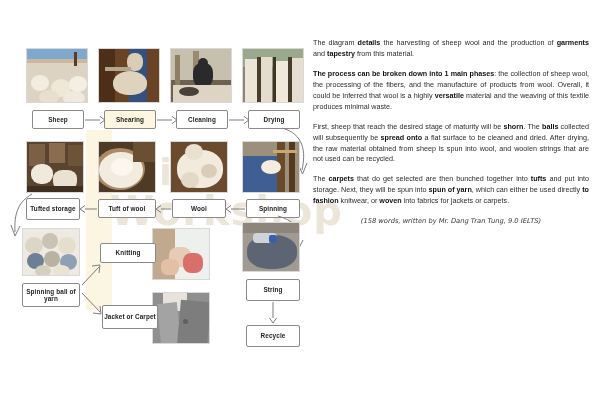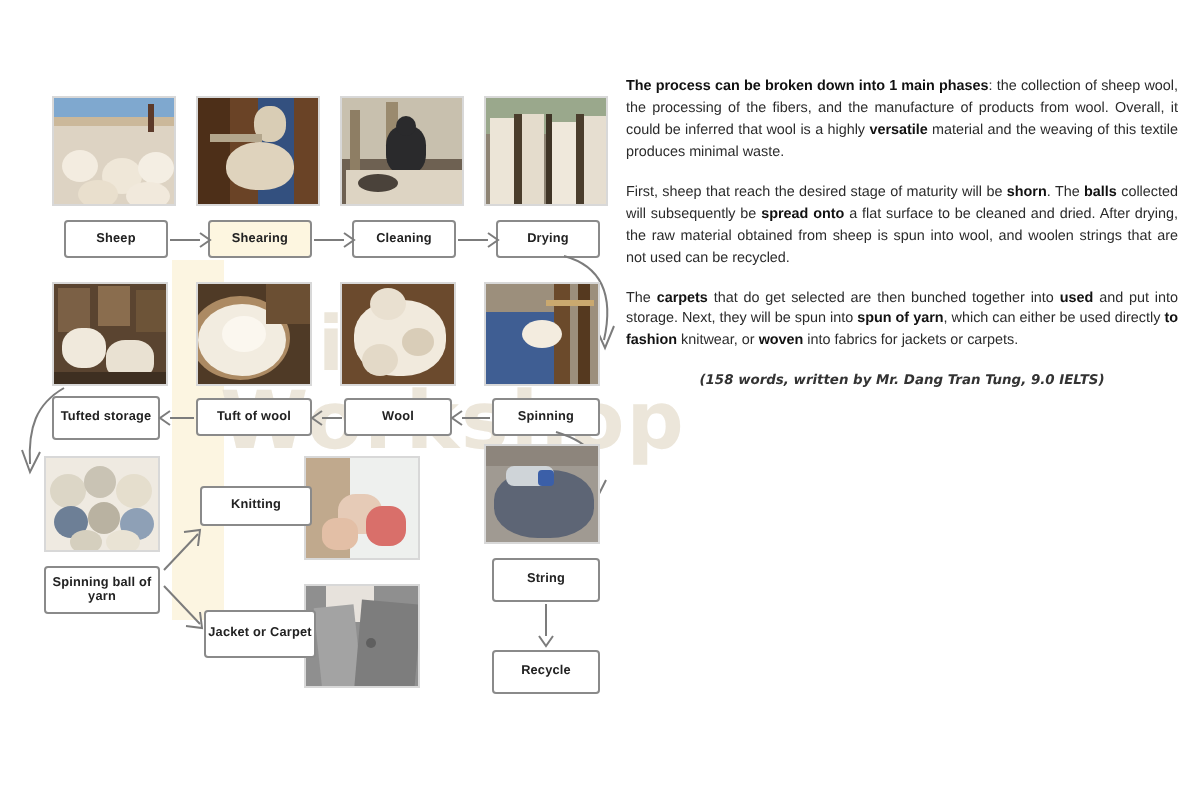--- a/index.html
+++ b/index.html
@@ -28,21 +28,21 @@
   svg{overflow:visible;}
 
   
   #essay{position:absolute;left:313px;top:38px;width:276px;height:330px;}
   #essay p{margin:0 0 9px 0;font-size:7.2px;line-height:1.52;color:#2b2b2b;
     text-align:justify;}
   #essay p b{font-weight:700;color:#111;}
   .prompt{font-style:italic;font-weight:700;color:#1f1f1f !important;
     font-family:"DejaVu Sans", sans-serif;font-size:6.9px !important;
     line-height:1.5 !important;text-align:justify;}
-  .credit{font-style:italic;font-weight:700;color:#333 !important;
+  .credit{font-style:italic;font-weight:400;color:#333 !important;
     font-family:"DejaVu Sans", sans-serif;font-size:6.7px !important;
     text-align:center !important;margin-top:8px !important;}
 </style>
 </head>
 <body>
 
 <div id="page">
 
   <div class="wm-band" style="left:86px;top:130px;width:26px;height:180px;"></div>
   <div class="watermark" style="left:130px;top:150px;font-size:38px;letter-spacing:2px;">hi L</div>
@@ -234,19 +234,20 @@
 
     <svg class="arrow" style="left:266px;top:301px;" width="14" height="24">
       <line x1="7" y1="1" x2="7" y2="17" stroke="#7c7c7c" stroke-width="1"></line>
       <path d="M3.5 17 L7 22 L10.5 17" fill="none" stroke="#7c7c7c" stroke-width="1"></path>
     </svg>
 
     <div class="box" style="left:246px;top:325px;width:54px;height:22px;">Recycle</div>
   </div>
 
   <div id="essay">
+    <p>The diagram <b>details</b> the harvesting of sheep wool and the production of <b>garments</b> and <b>tapestry</b> from this material.</p>
     <p><b>The process can be broken down into 1 main phases</b>: the collection of sheep wool, the processing of the fibers, and the manufacture of products from wool. Overall, it could be inferred that wool is a highly <b>versatile</b> material and the weaving of this textile produces minimal waste.</p>
     <p>First, sheep that reach the desired stage of maturity will be <b>shorn</b>. The <b>balls</b> collected will subsequently be <b>spread onto</b> a flat surface to be cleaned and dried. After drying, the raw material obtained from sheep is spun into wool, and woolen strings that are not used can be recycled.</p>
-    <p>The <b>carpets</b> that do get selected are then bunched together into <b>used</b> and put into storage. Next, they will be spun into <b>spun of yarn</b>, which can either be used directly <b>to fashion</b> knitwear, or <b>woven</b> into fabrics for jackets or carpets.</p>
+    <p>The <b>carpets</b> that do get selected are then bunched together into <b>tufts</b> and put into storage. Next, they will be spun into <b>spun of yarn</b>, which can either be used directly <b>to fashion</b> knitwear, or <b>woven</b> into fabrics for jackets or carpets.</p>
     <p class="credit">(158 words, written by Mr. Dang Tran Tung, 9.0 IELTS)</p>
   </div>
 
 </div>
 
 </body></html>

